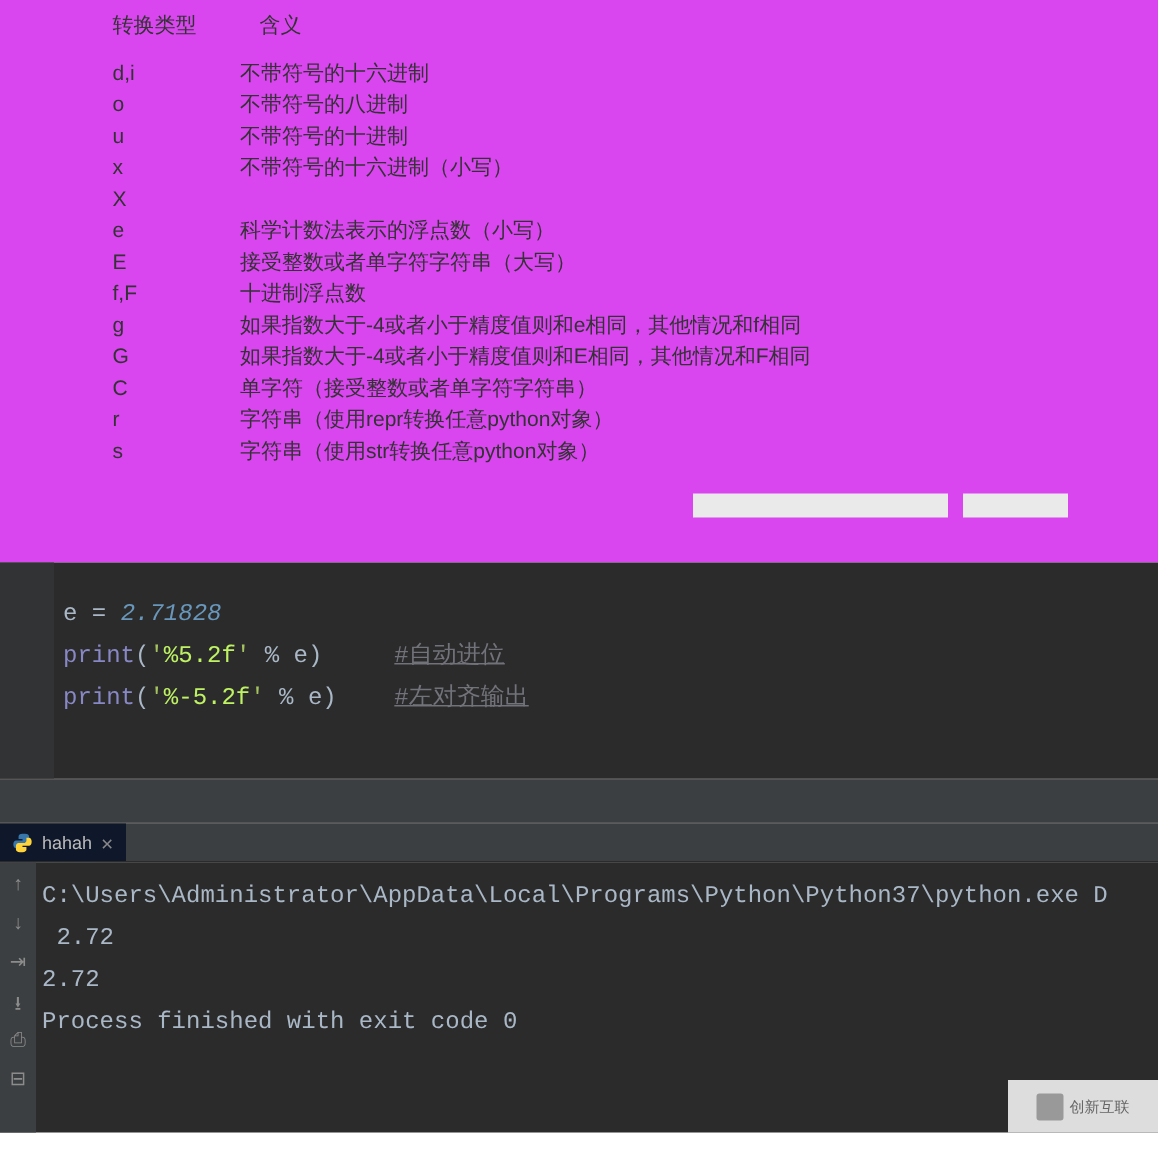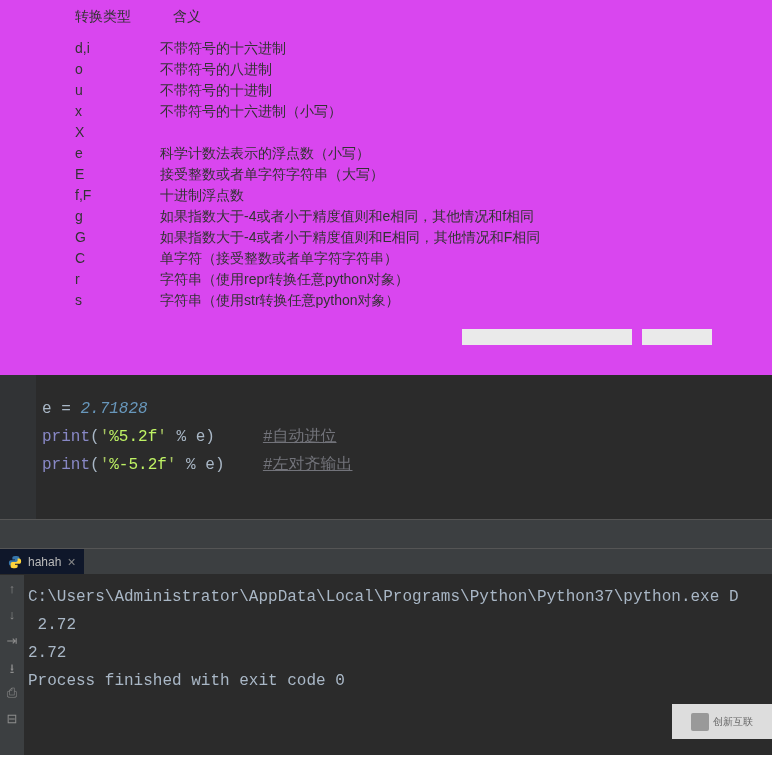--- a/index.html
+++ b/index.html
@@ -159,21 +159,21 @@
       font-size: 16px;
       line-height: 28px;
       color: #a9b7c6;
       white-space: pre;
       overflow: hidden;
     }
     
     .brand-watermark {
       position: absolute;
       right: 0;
-      bottom: 16px;
+      bottom: 0;
       width: 100px;
       height: 35px;
       background: #ddd;
       display: flex;
       align-items: center;
       justify-content: center;
       font-size: 10px;
       color: #666;
       gap: 4px;
     }

